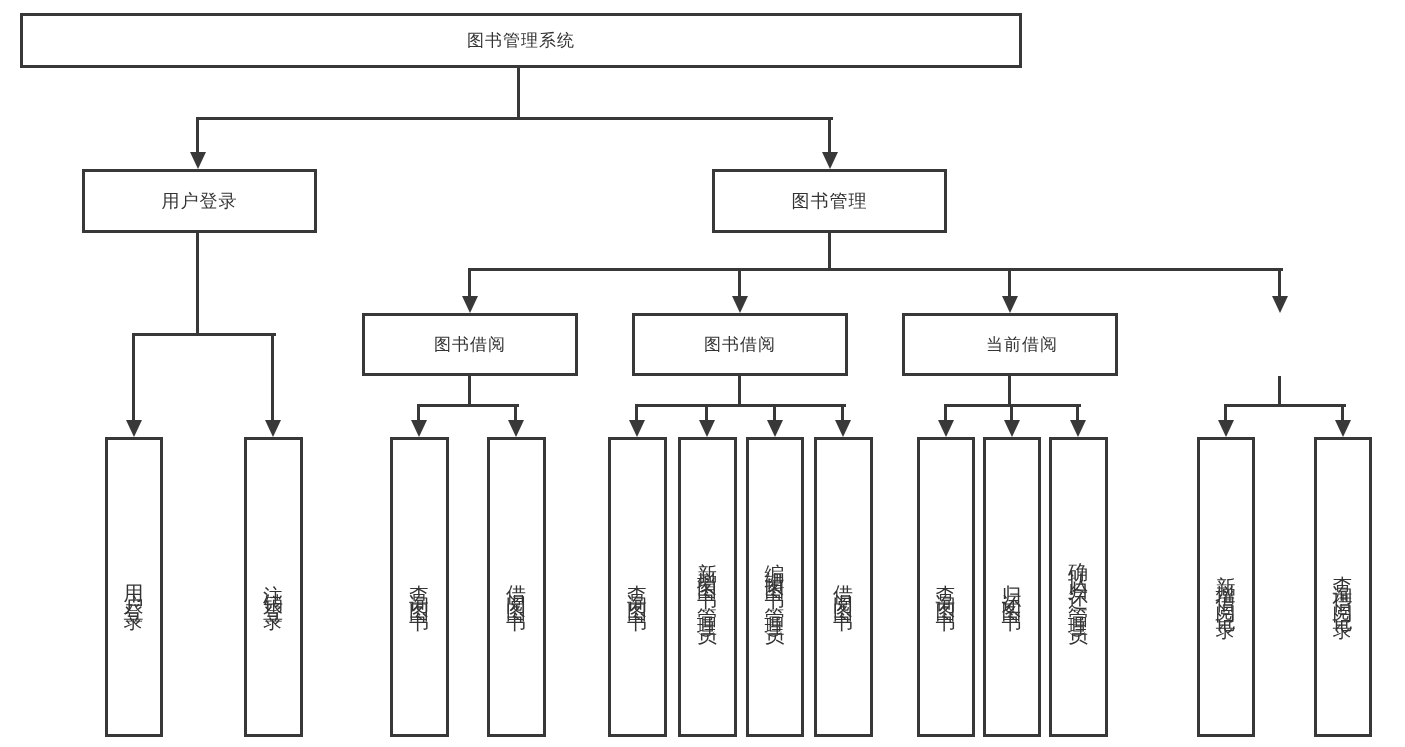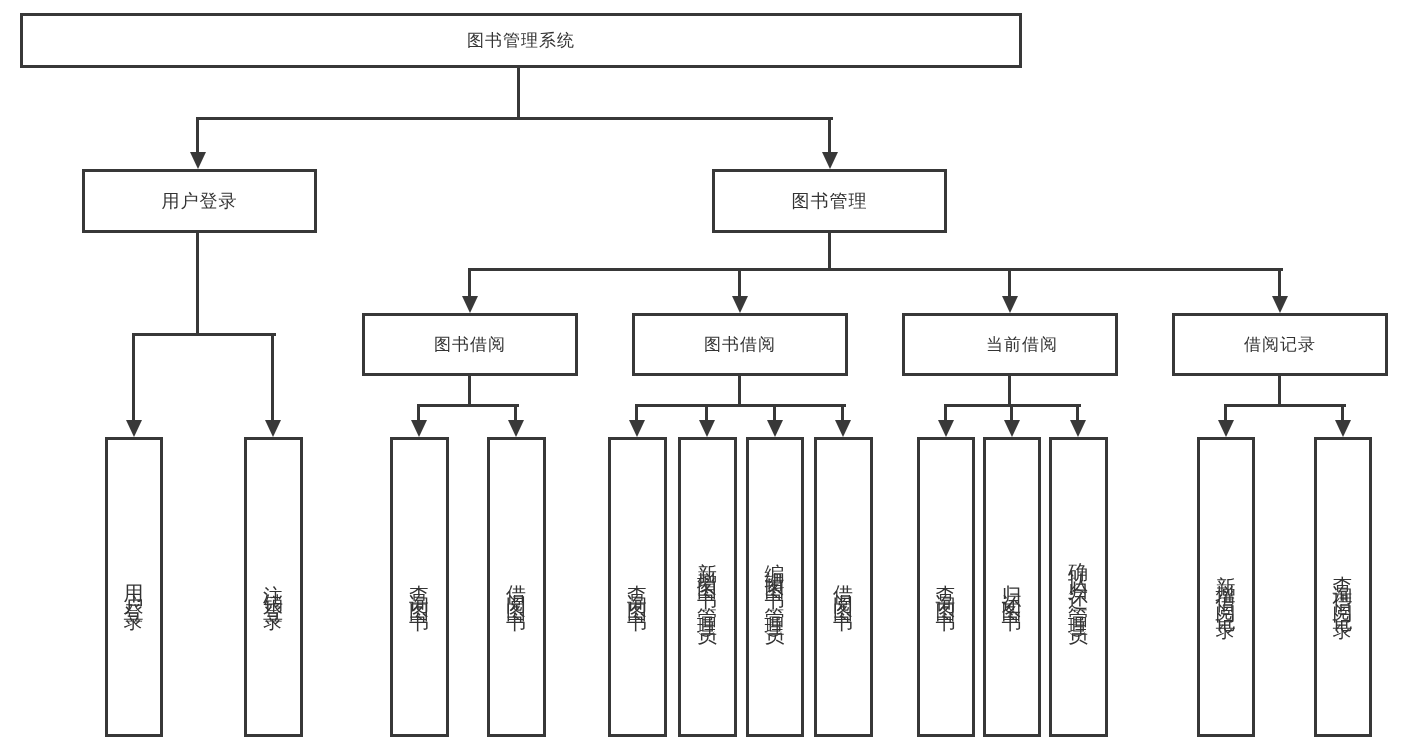--- a/index.html
+++ b/index.html
@@ -114,23 +114,20 @@
 
   <div class="box" style="left:362px; top:313px; width:216px; height:63px;">
     <span>图书借阅</span>
   </div>
   <div class="box" style="left:632px; top:313px; width:216px; height:63px;">
     <span>图书借阅</span>
   </div>
   <div class="box" style="left:902px; top:313px; width:216px; height:63px;padding-left:24px;">
     <span>当前借阅</span>
   </div>
-  <div class="box" style="left:1172px; top:313px; width:216px; height:63px;">
-    <span>借阅记录</span>
-  </div>
 
   <div class="vline" style="left:468px; top:376px; height:31px;"></div>
   <div class="hline" style="left:417px; top:404px; width:102px;"></div>
   <div class="vline" style="left:417px; top:404px; height:18px;"></div>
   <div class="arrow" style="left:411px; top:420px;"></div>
   <div class="vline" style="left:514px; top:404px; height:18px;"></div>
   <div class="arrow" style="left:508px; top:420px;"></div>
 
   <div class="vline" style="left:738px; top:376px; height:31px;"></div>
   <div class="hline" style="left:635px; top:404px; width:211px;"></div>

